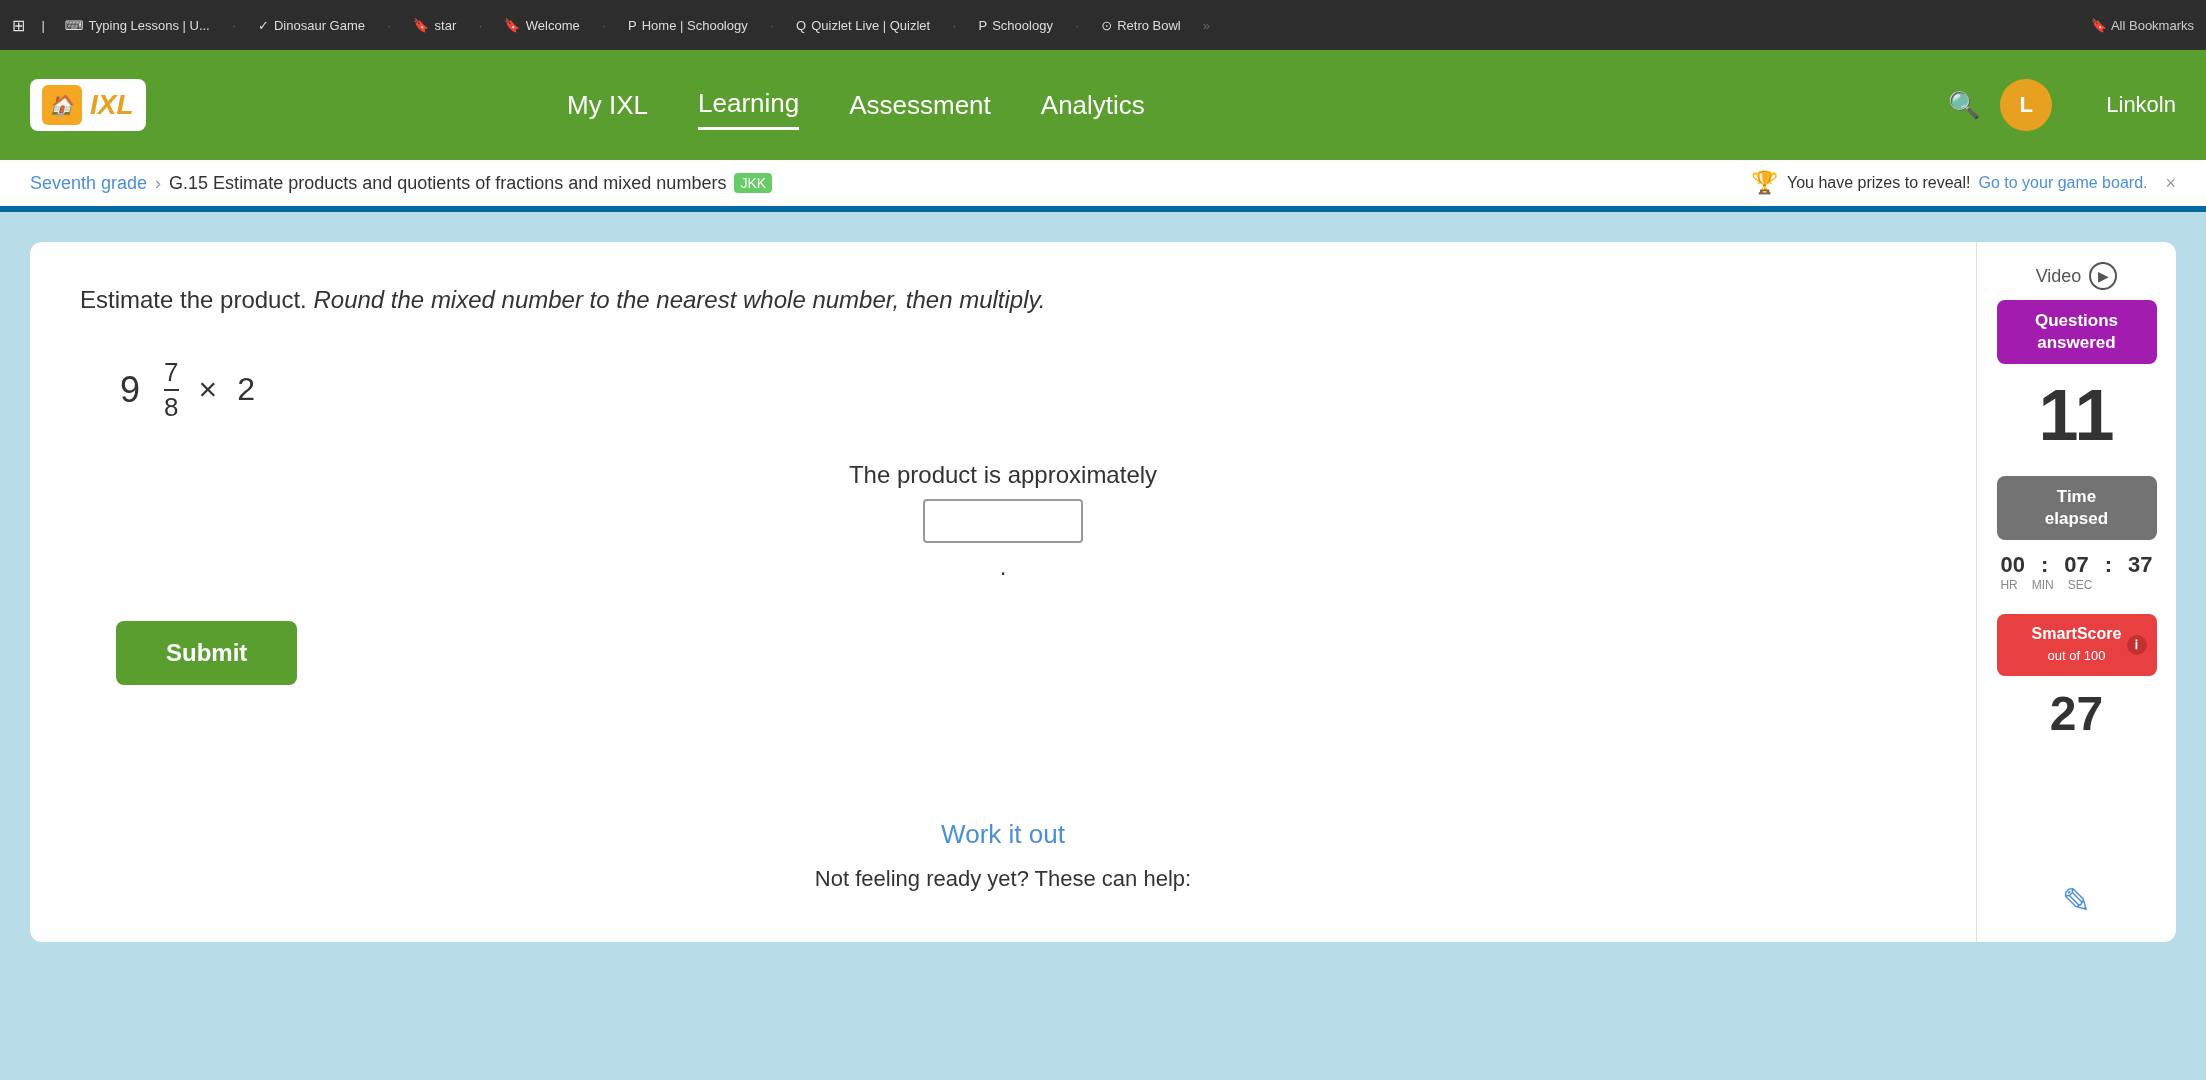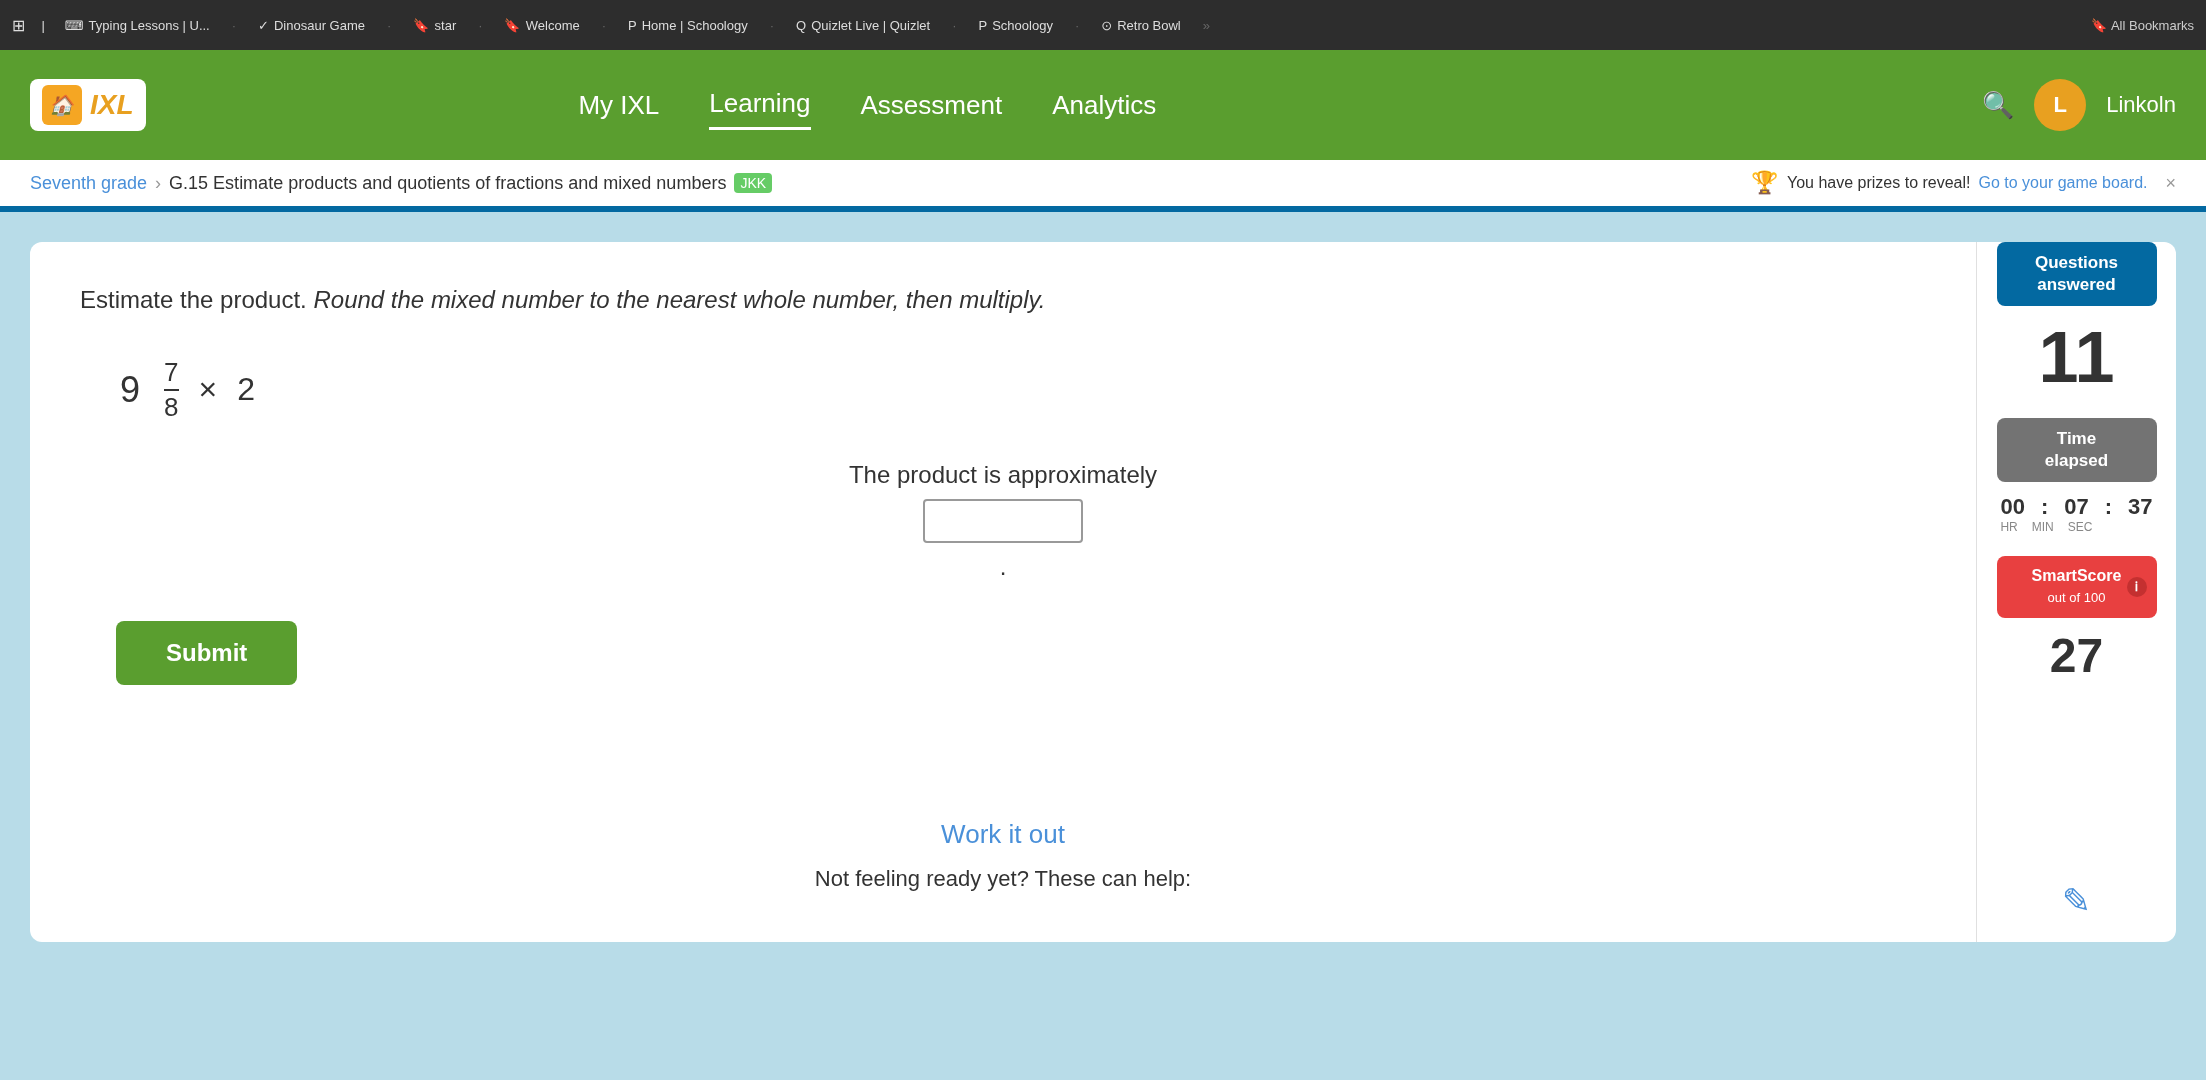--- a/index.html
+++ b/index.html
@@ -86,20 +86,21 @@
       width: 52px; height: 52px;
       background: #e8a020;
       border-radius: 50%;
       display: flex; align-items: center; justify-content: center;
       color: white; font-size: 22px;
       font-weight: bold;
     }
     .user-name {
       color: white;
       font-size: 22px;
+      margin-left: 34px;
     }
 
     
     .breadcrumb-bar {
       background: white;
       height: 52px;
       display: flex;
       align-items: center;
       padding: 0 30px;
       font-size: 18px;
@@ -246,21 +247,21 @@
     }
     .video-play-icon {
       width: 28px; height: 28px;
       border-radius: 50%;
       border: 2px solid #555;
       display: flex; align-items: center; justify-content: center;
       font-size: 14px;
     }
 
     .questions-answered-btn {
-      background: #0369a1;
+      background: #a21caf;
       color: white;
       border-radius: 8px;
       padding: 10px 14px;
       text-align: center;
       font-size: 17px;
       font-weight: bold;
       width: 160px;
       cursor: pointer;
       line-height: 1.3;
     }
@@ -447,20 +448,24 @@
 
       <div class="work-it-out">
         <div class="wit-title">Work it out</div>
         <div class="wit-subtitle">Not feeling ready yet? These can help:</div>
       </div>
 
     </div>
 
     <div class="right-sidebar">
 
+      <div class="video-btn">
+        <span>Video</span>
+        <div class="video-play-icon">▶</div>
+      </div>
 
       <div class="questions-answered-btn">
         <span>Questions<br>answered</span>
       </div>
 
       <div class="questions-count">11</div>
 
       <div class="time-elapsed-btn">
         <span>Time<br>elapsed</span>
       </div>

